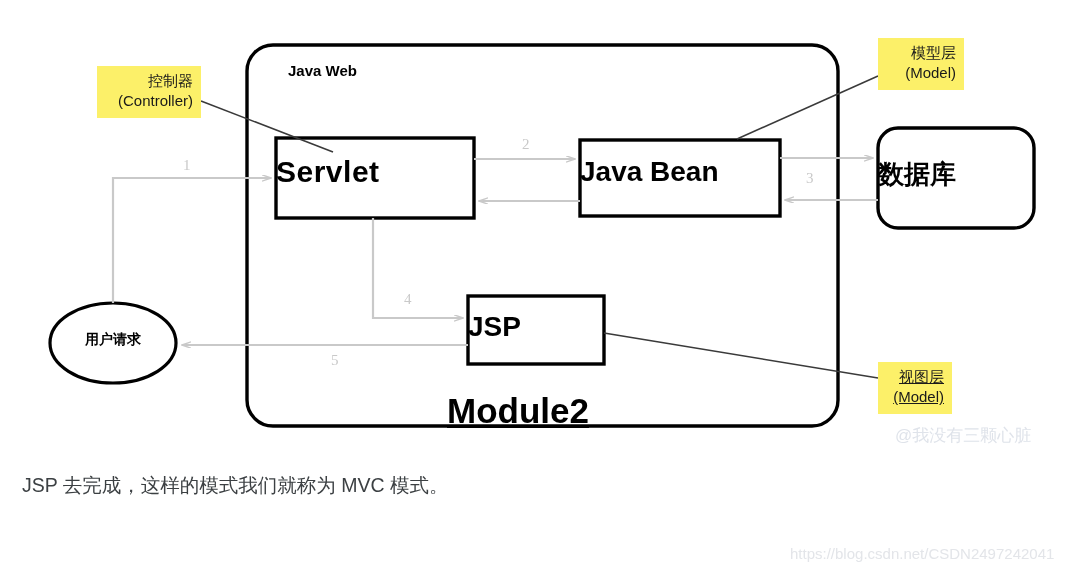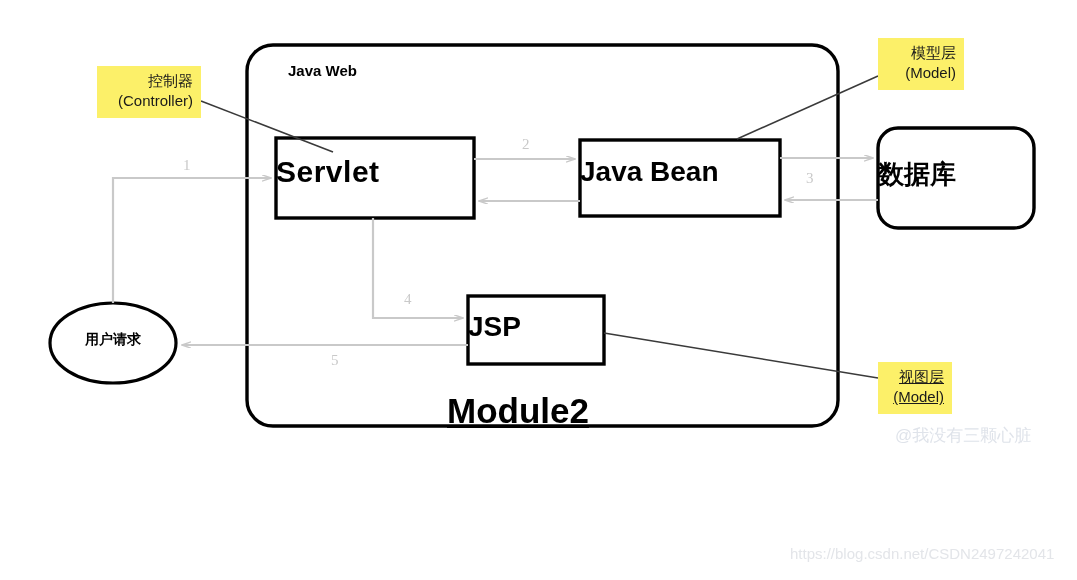--- a/index.html
+++ b/index.html
@@ -223,15 +223,16 @@
   <div class="arrow-num" style="left:183px; top:157px;">1</div>
   <div class="arrow-num" style="left:522px; top:136px;">2</div>
   <div class="arrow-num" style="left:806px; top:170px;">3</div>
   <div class="arrow-num" style="left:404px; top:291px;">4</div>
   <div class="arrow-num" style="left:331px; top:352px;">5</div>
 
   <div id="watermark-handle">@我没有三颗心脏</div>
 </div>
 
 <div id="caption">
+  <div>JSP 去完成，这样的模式我们就称为 MVC 模式。</div>
 </div>
 
 <div id="watermark-url">https://blog.csdn.net/CSDN2497242041</div>
 
 </body></html>

